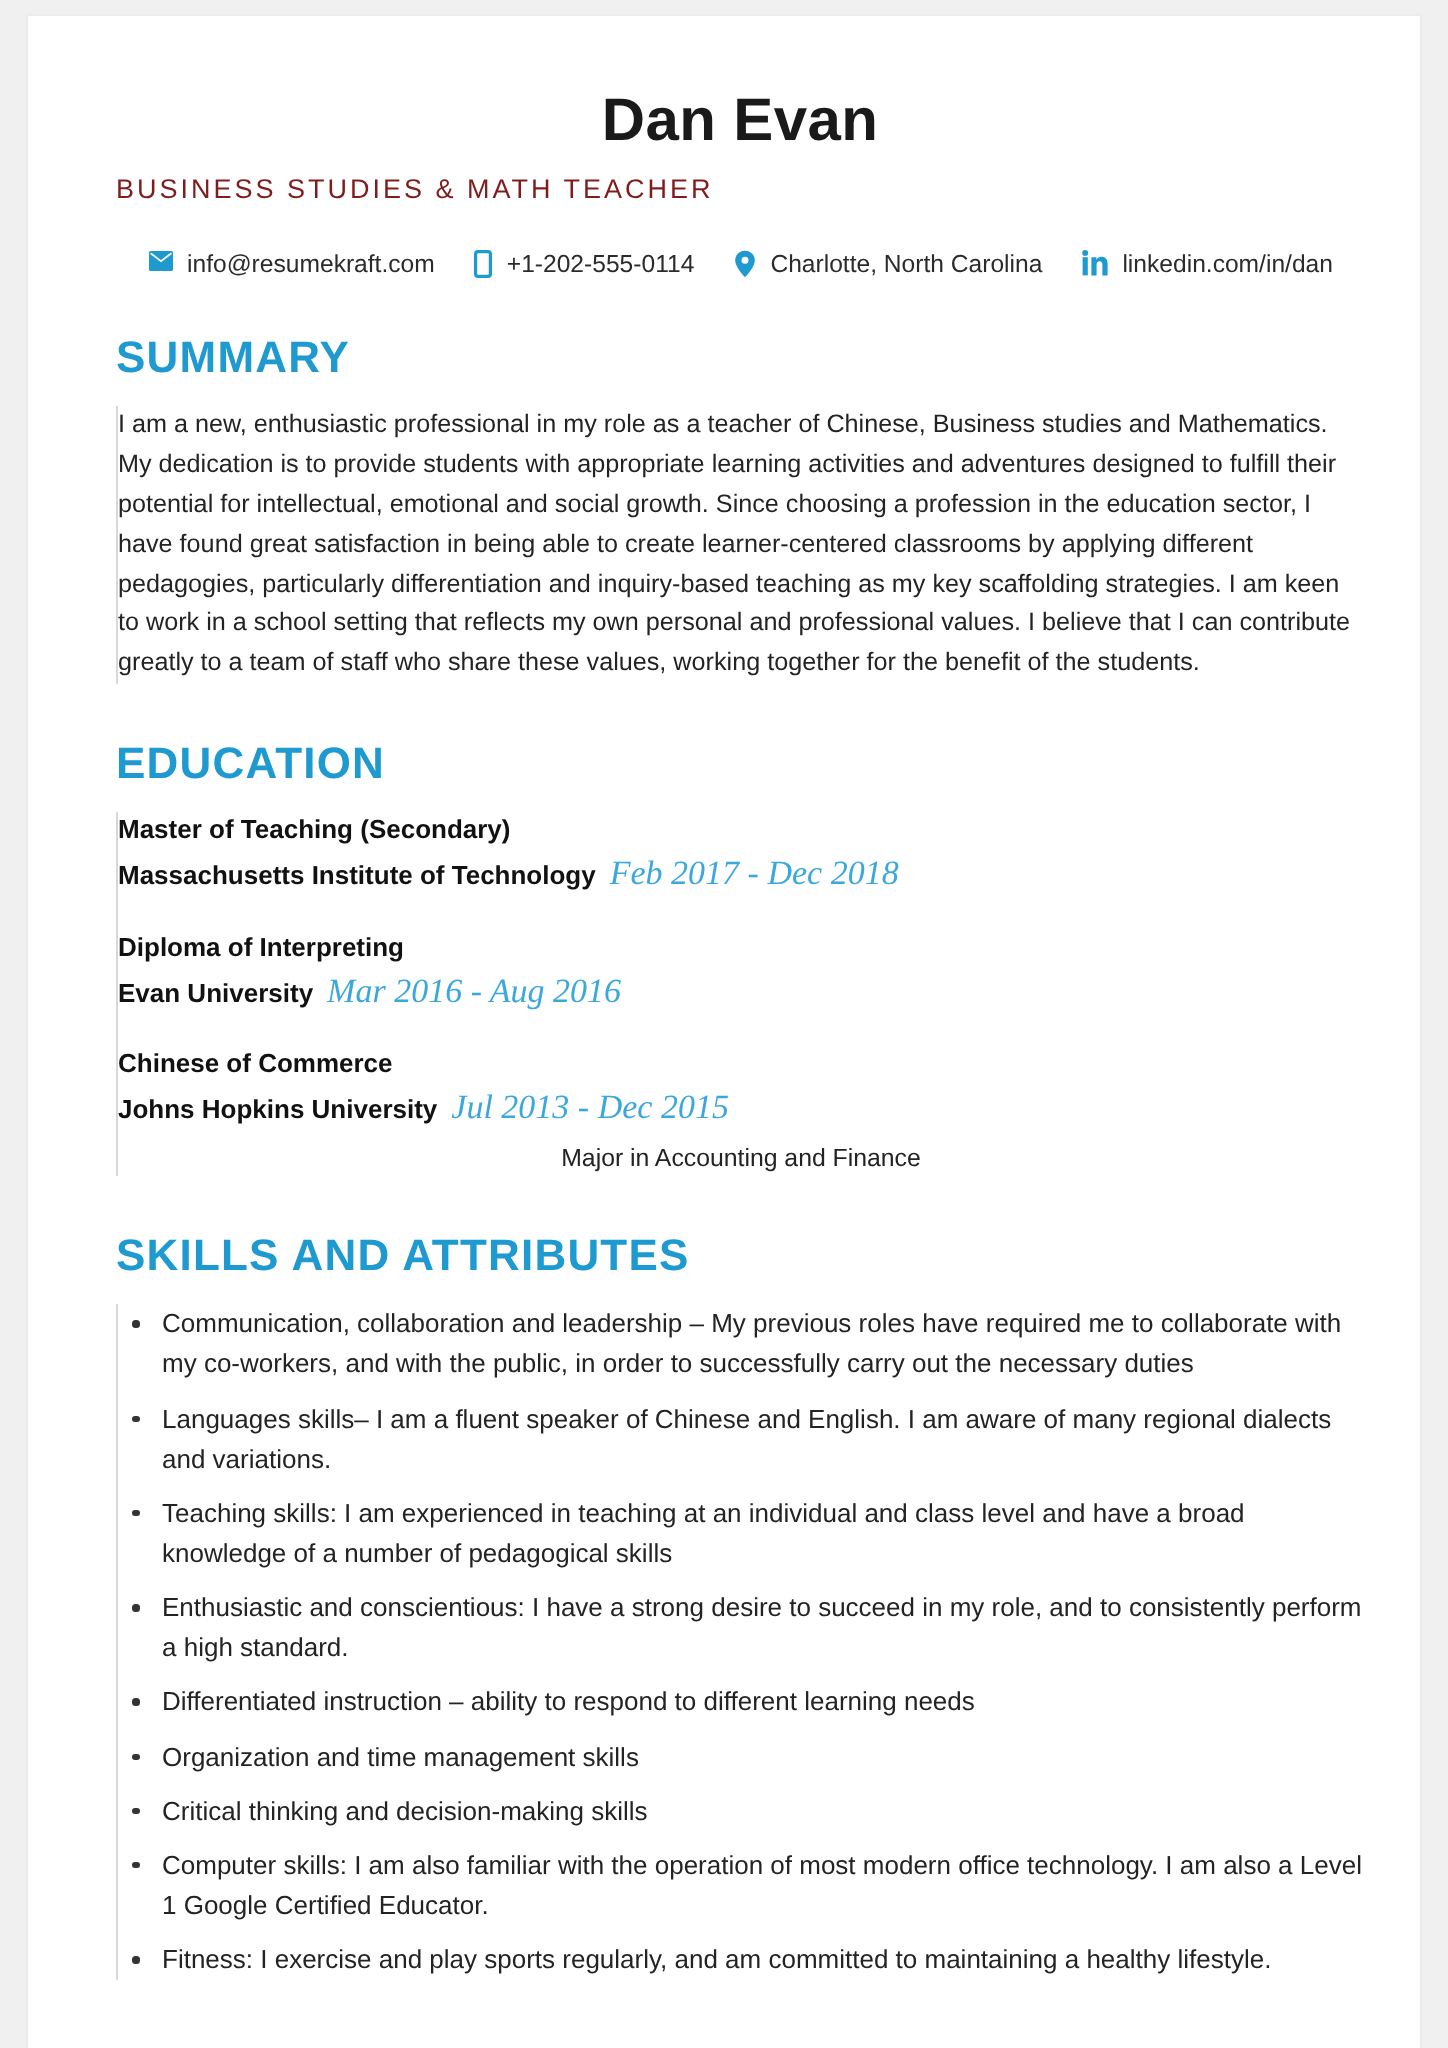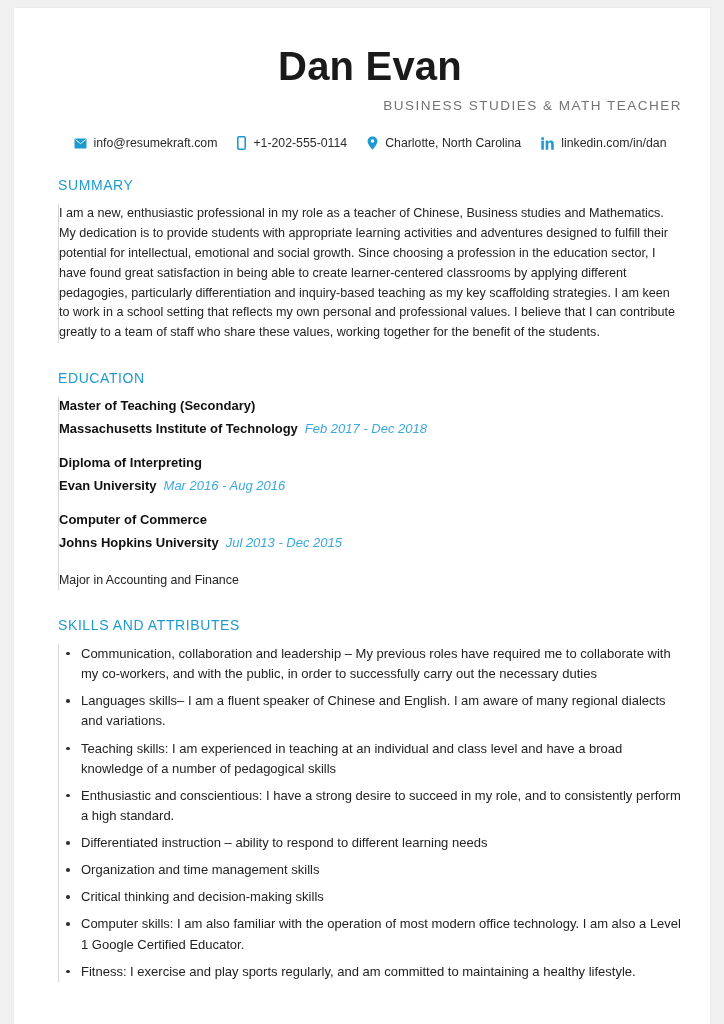--- a/index.html
+++ b/index.html
@@ -26,67 +26,66 @@
     overflow: hidden;
   }
 
   .inner {
     padding: 30px 28px 0 44px;
   }
 
   
   .hdr-name {
     text-align: center;
-    font-size: 40px;
+    font-size: 30px;
     font-weight: bold;
     color: #1a1a1a;
     letter-spacing: 0.2px;
     line-height: 1.1;
     margin: 6px 0 0 0;
   }
   .hdr-title {
-    text-align: right;
+    text-align: left;
     font-size: 13.5px;
     font-weight: normal;
-    color: #737373;
+    color: #7f1d1d;
     letter-spacing: 1.5px;
     margin-top: 10px;
   }
 
   .contact-row {
     display: flex;
     justify-content: center;
     align-items: center;
     gap: 20px;
     margin-top: 23px;
     font-size: 12.3px;
     color: #333333;
     white-space: nowrap;
   }
   .contact-item {
     display: flex;
-    align-items: center;
     gap: 7px;
   }
   .contact-item .txt { color: #2b2b2b; }
 
   
   .ico {
     display: inline-block;
     flex: 0 0 auto;
     line-height: 0;
   }
   .ico svg { display: block; }
 
   
   .section { margin-top: 27px; }
   .section-title {
     color: #1f9ad1;
-    font-size: 14px;
-    font-weight: normal;
+    font-size: 22px;
+    font-weight: bold;
     letter-spacing: 0.6px;
     margin: 0 0 11px 0;
   }
   .section-body {
     border-left: 1.5px solid #d8d8d8;
   }
 
   .summary-text {
     font-size: 12.6px;
     line-height: 1.58;
@@ -107,30 +106,32 @@
   .entry-line2 {
     line-height: 1.45;
     display: block;
   }
   .entry-school {
     font-size: 13px;
     font-weight: bold;
     color: #111111;
   }
   .entry-dates {
-    font-size: 13px;
+    font-size: 17px;
     font-style: italic;
     color: #3ba8dd;
     margin-left: 7px;
+    font-family: Liberation Serif, serif;
   }
   .entry-note {
     font-size: 12.4px;
     color: #232323;
     line-height: 1.5;
-    margin-top: 18px;
+    margin-top: 3px;
+    text-align: center;
   }
 
   
   ul.bullets {
     list-style: none;
     margin: 0;
     padding: 0;
   }
   ul.bullets li {
     position: relative;
@@ -226,21 +227,21 @@
         </div>
 
         <div class="entry">
           <div class="entry-degree">Diploma of Interpreting</div>
           <div class="entry-line2">
             <span class="entry-school">Evan University</span><span class="entry-dates">Mar 2016 - Aug 2016</span>
           </div>
         </div>
 
         <div class="entry">
-          <div class="entry-degree">Computer of Commerce</div>
+          <div class="entry-degree">Chinese of Commerce</div>
           <div class="entry-line2">
             <span class="entry-school">Johns Hopkins University</span><span class="entry-dates">Jul 2013 - Dec 2015</span>
           </div>
           <div class="entry-note">Major in Accounting and Finance</div>
         </div>
 
       </div>
     </div>
 
     <div class="section">

